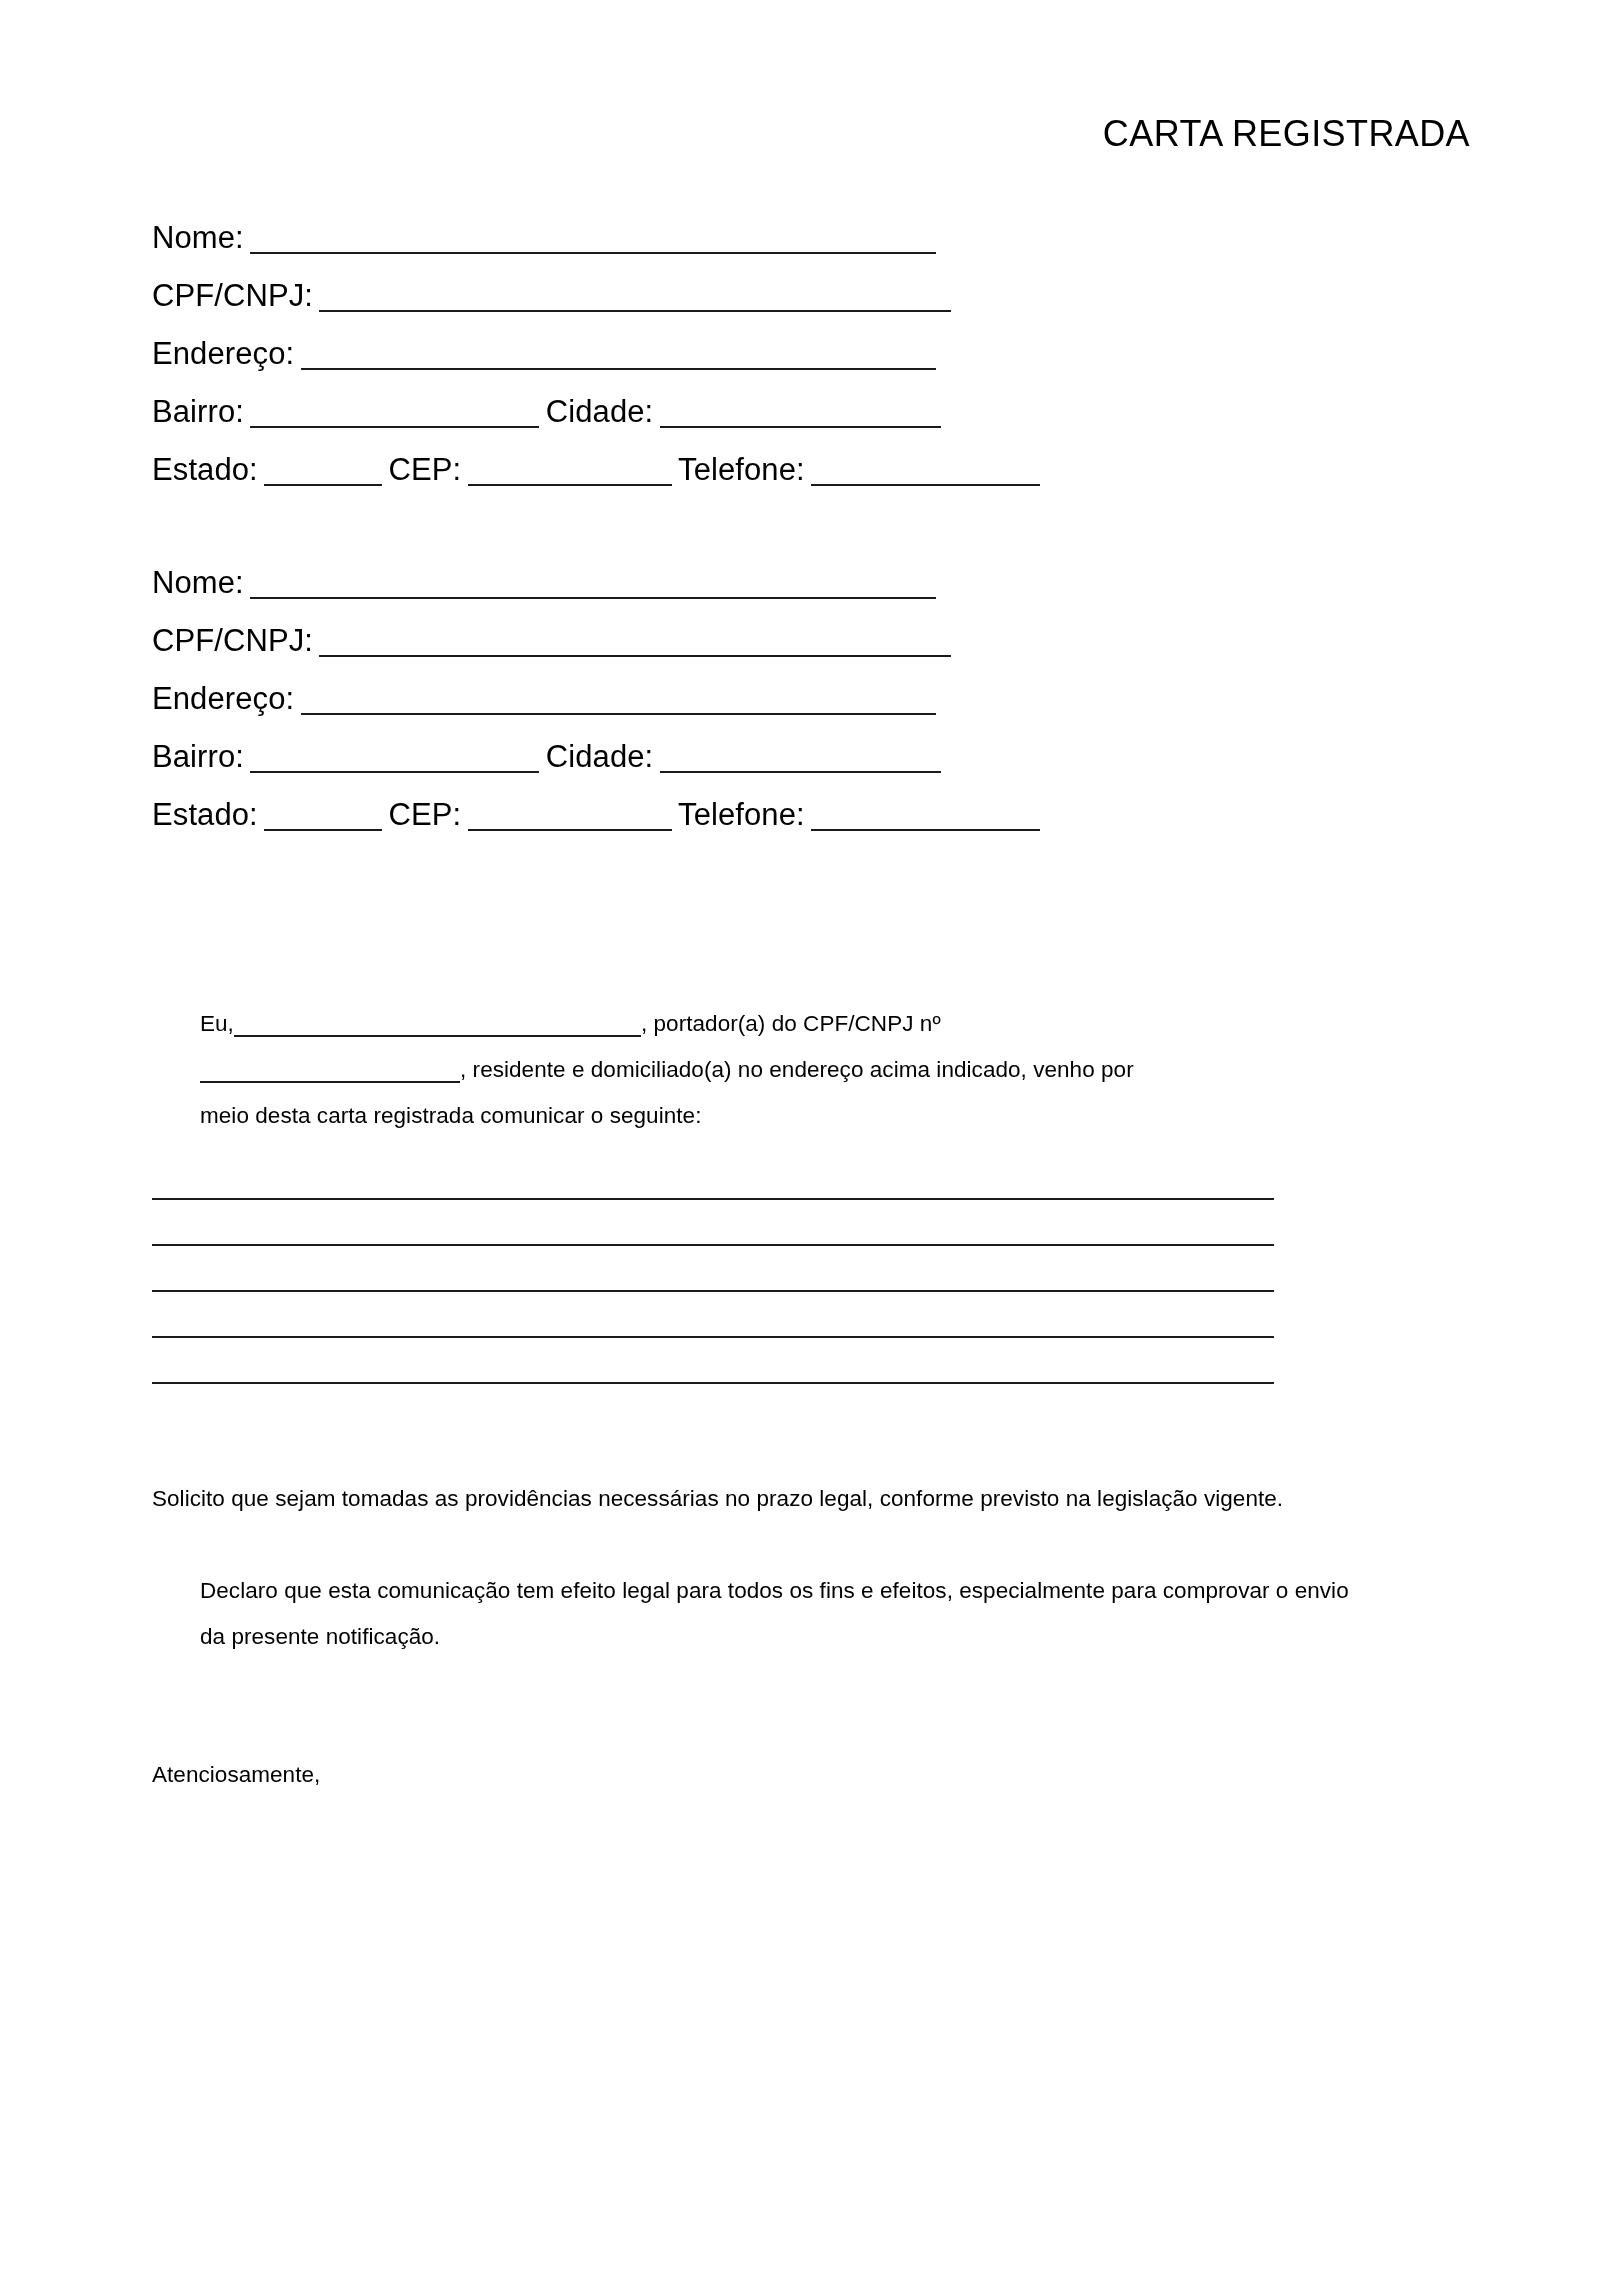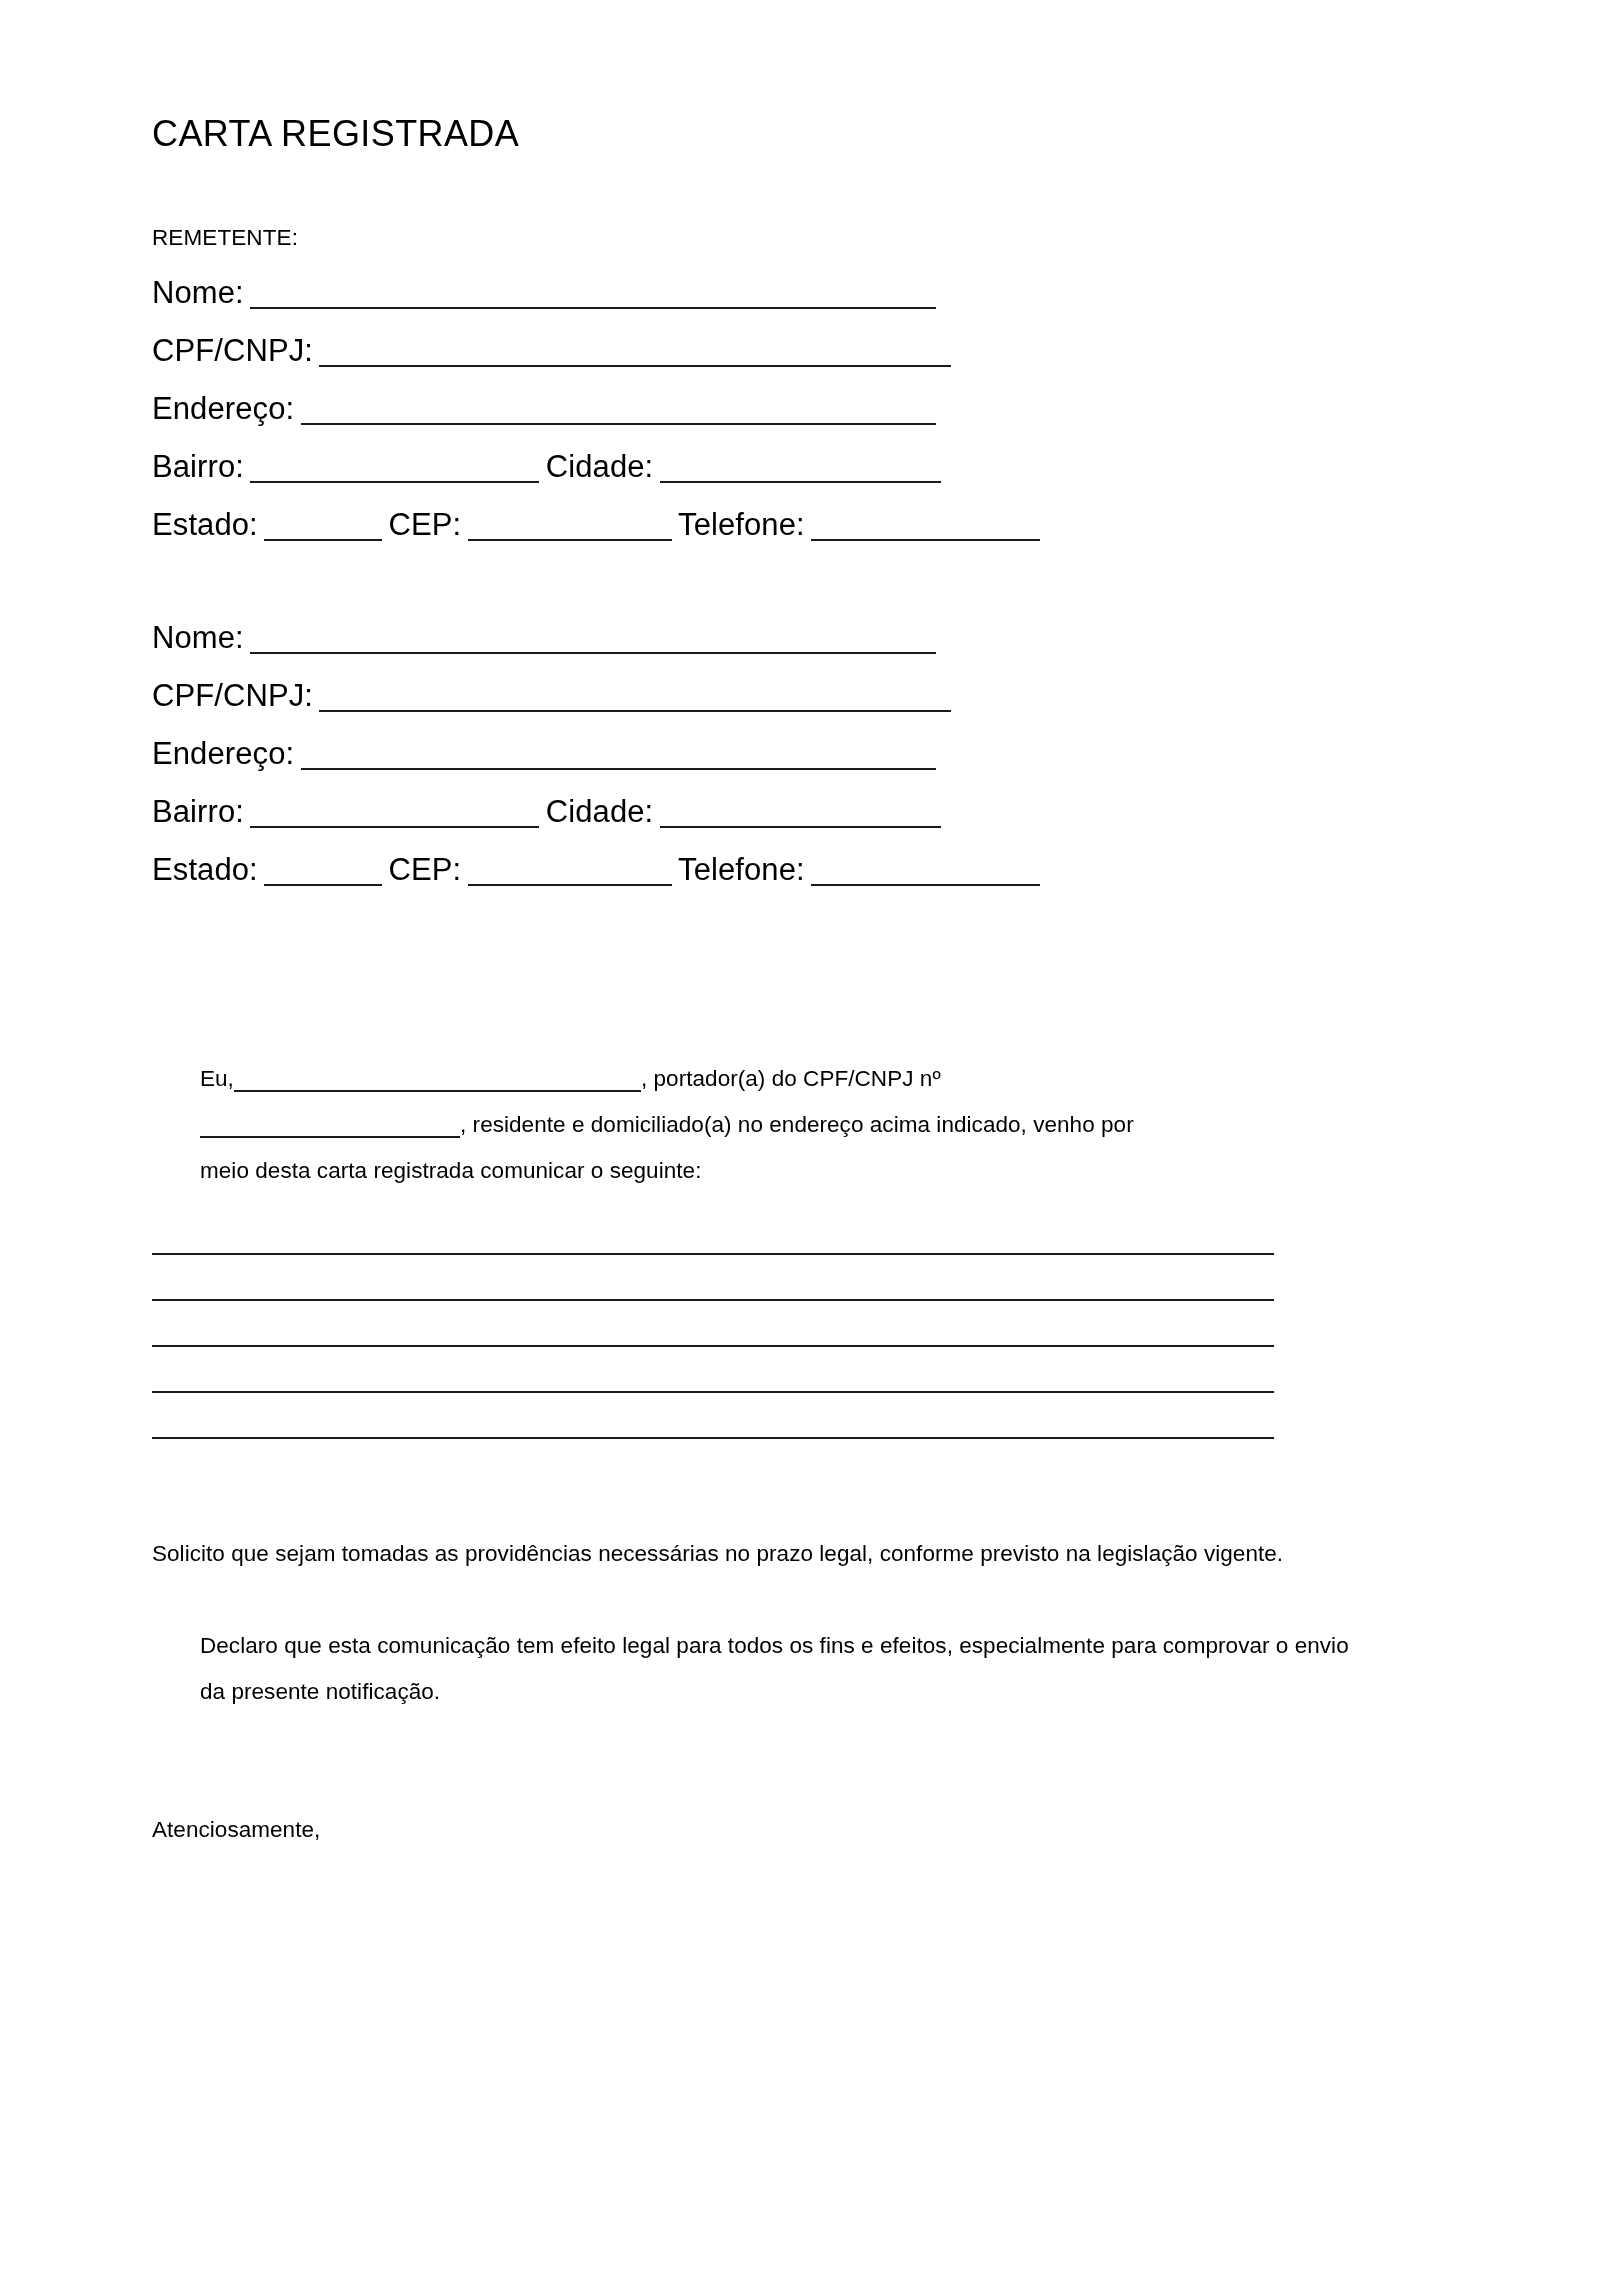--- a/index.html
+++ b/index.html
@@ -23,21 +23,21 @@
   }
   .doc {
     position: absolute;
     left: 152px;
     top: 0;
     width: 1318px;
   }
 
   
   .doc-title {
-    text-align: left;
+    text-align: right;
     font-size: 36px;
     font-weight: 400;
     letter-spacing: 0.4px;
     margin: 0;
     padding-top: 112px;
     padding-bottom: 0;
     line-height: 1.2;
   }
 
   
@@ -109,21 +109,20 @@
 <body>
 
 <div class="page">
   <div class="doc">
 
     <h1 class="doc-title">CARTA REGISTRADA</h1>
 
     <div class="spacer-lg"></div>
 
     <div class="block">
-      <div class="section-head">REMETENTE:</div>
 
       <div class="field-row">
         <span class="label">Nome:</span>
         <span class="rule" style="width: 686px;"></span>
       </div>
 
       <div class="field-row">
         <span class="label">CPF/CNPJ:</span>
         <span class="rule" style="width: 632px;"></span>
       </div>

